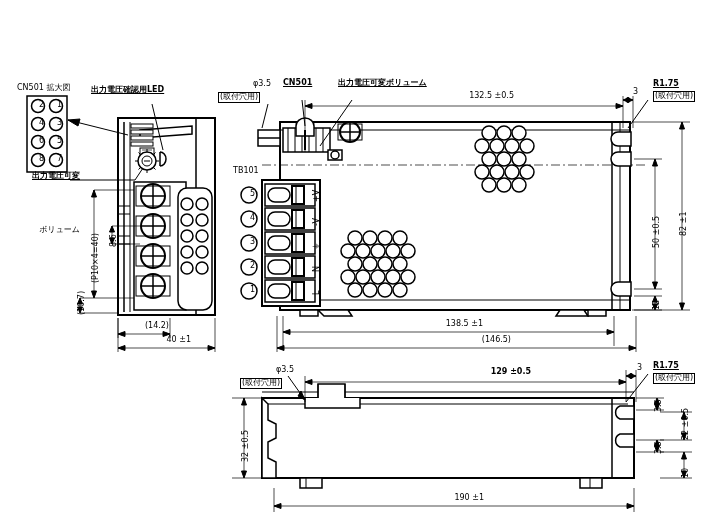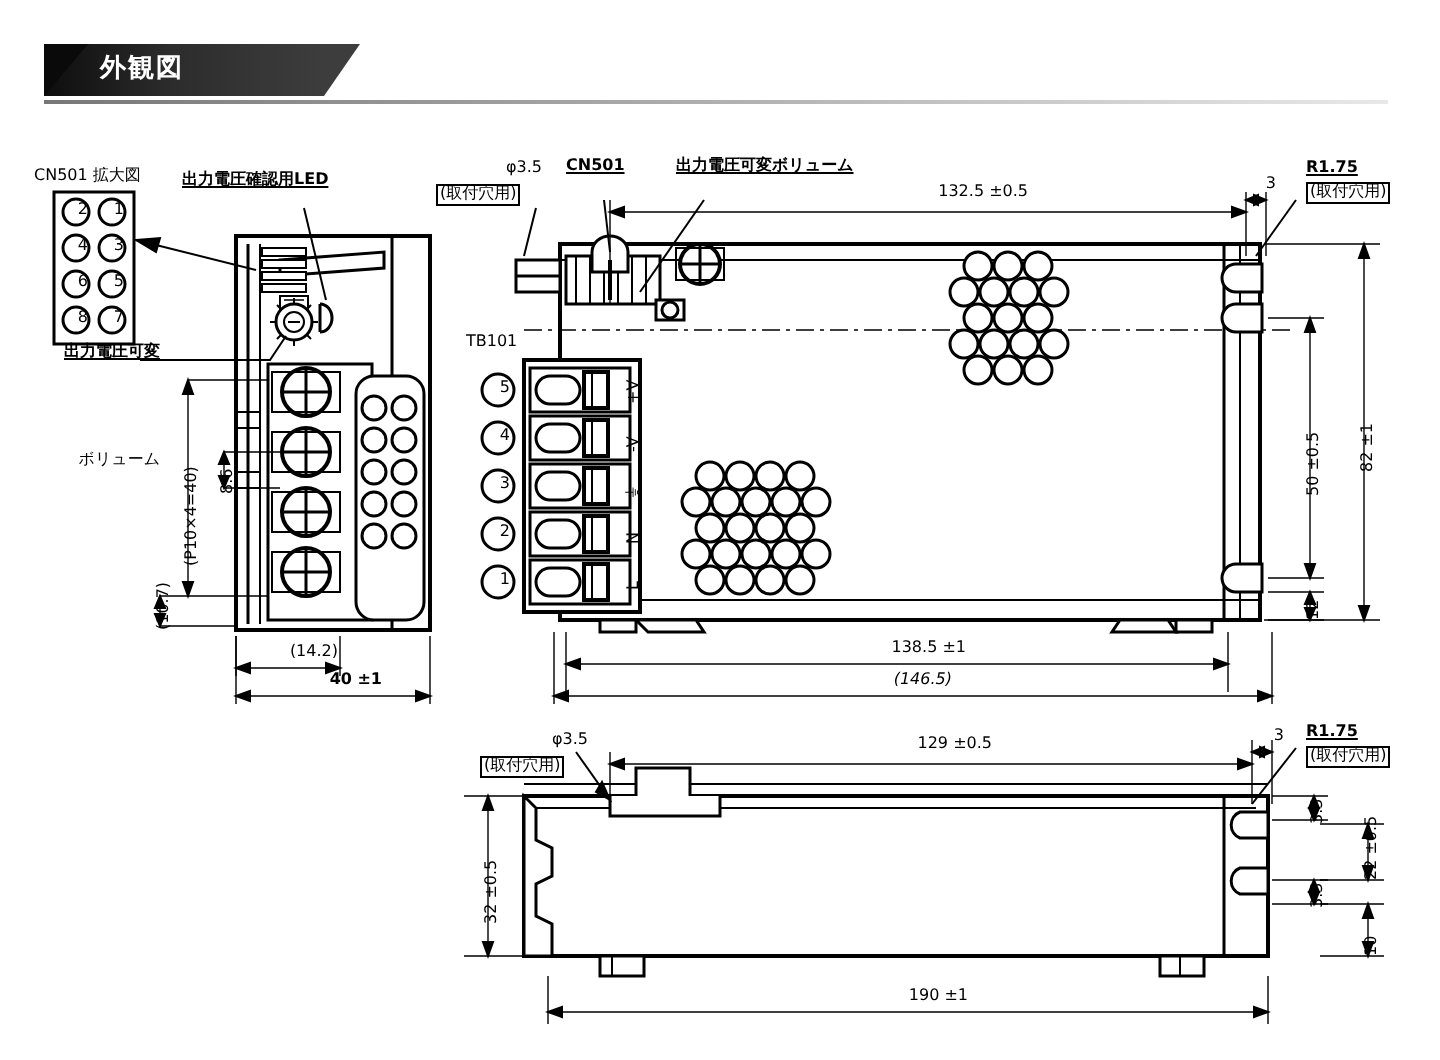--- a/index.html
+++ b/index.html
@@ -53,27 +53,20 @@
   .dash{stroke-dasharray:9 3 2 3;stroke-width:.7;}
   .fillw{fill:#fff;}
   .fillk{fill:#000;}
   .nofill{fill:none;}
 </style>
 </head>
 <body>
 
 <div id="root">
 
-  <div class="banner-wrap">
-    <div class="banner-bar"></div>
-    <div class="banner-bar2"></div>
-    <div class="banner-notch"></div>
-    <div class="banner-title">外観図</div>
-    <div class="banner-rule"></div>
-  </div>
 
   <svg width="720" height="530">
 
     <g>
 
       <path class="ln w2 fillw" d="M118 118 L215 118 L215 315 L118 315 Z"></path>
 
       <path class="ln w15 nofill" d="M196 118 L215 118"></path>
       <path class="ln w15 nofill" d="M196 118 L196 315"></path>
 
@@ -445,21 +438,21 @@
   <div class="lbl ctr" style="left:50px;top:155px;width:12px;">7</div>
 
   <div class="lbl u" style="left:91px;top:86px;">出力電圧確認用LED</div>
   <div class="lbl u ctr" style="left:12px;top:172px;width:68px;">出力電圧可変</div>
   <div class="lbl ctr" style="left:12px;top:182px;width:68px;margin-top:44px;">ボリューム</div>
 
   <div class="lbl vert" style="left:92px;top:283px;transform:rotate(-90deg);">(P10×4=40)</div>
   <div class="lbl vert" style="left:110px;top:247px;transform:rotate(-90deg);">8.6</div>
   <div class="lbl vert" style="left:78px;top:315px;transform:rotate(-90deg);">(10.7)</div>
   <div class="lbl ctr" style="left:119px;top:322px;width:50px;">(14.2)</div>
-  <div class="lbl ctr" style="left:141px;top:336px;width:50px;font-weight:bold;">40 ±1</div>
+  <div class="lbl ctr" style="left:141px;top:336px;width:50px;">40 ±1</div>
 
   <div class="lbl" style="left:253px;top:80px;">φ3.5</div>
   <div class="lbl box" style="left:218px;top:92px;">(取付穴用)</div>
   <div class="lbl u" style="left:283px;top:79px;">CN501</div>
   <div class="lbl u" style="left:338px;top:79px;">出力電圧可変ボリューム</div>
   <div class="lbl u" style="left:653px;top:80px;">R1.75</div>
   <div class="lbl box" style="left:653px;top:91px;">(取付穴用)</div>
 
   <div class="lbl" style="left:233px;top:167px;">TB101</div>
   <div class="lbl ctr" style="left:243px;top:190px;width:12px;">5</div>
@@ -473,28 +466,28 @@
   <div class="lbl vert" style="left:313px;top:249px;transform:rotate(-90deg);">⏚</div>
   <div class="lbl vert" style="left:313px;top:272px;transform:rotate(-90deg);">N</div>
   <div class="lbl vert" style="left:313px;top:295px;transform:rotate(-90deg);">L</div>
 
   <div class="lbl ctr" style="left:414px;top:92px;width:100px;">132.5 ±0.5</div>
   <div class="lbl ctr" style="left:618px;top:88px;width:20px;">3</div>
   <div class="lbl vert" style="left:653px;top:248px;transform:rotate(-90deg);">50 ±0.5</div>
   <div class="lbl vert" style="left:680px;top:236px;transform:rotate(-90deg);">82 ±1</div>
   <div class="lbl vert" style="left:653px;top:310px;transform:rotate(-90deg);">12</div>
   <div class="lbl ctr" style="left:413px;top:320px;width:70px;">138.5 ±1</div>
-  <div class="lbl ctr" style="left:406px;top:336px;width:70px;font-style:italic;">(146.5)</div>
+  <div class="lbl ctr" style="left:441px;top:336px;width:70px;">(146.5)</div>
 
   <div class="lbl" style="left:276px;top:366px;">φ3.5</div>
   <div class="lbl box" style="left:240px;top:378px;">(取付穴用)</div>
   <div class="lbl u" style="left:653px;top:362px;">R1.75</div>
   <div class="lbl box" style="left:653px;top:373px;">(取付穴用)</div>
 
-  <div class="lbl ctr" style="left:406px;top:368px;width:90px;">129 ±0.5</div>
+  <div class="lbl ctr" style="left:441px;top:368px;width:90px;font-weight:bold;">129 ±0.5</div>
   <div class="lbl ctr" style="left:622px;top:364px;width:20px;">3</div>
   <div class="lbl vert" style="left:655px;top:412px;transform:rotate(-90deg);">3.5</div>
   <div class="lbl vert" style="left:682px;top:440px;transform:rotate(-90deg);">22 ±0.5</div>
   <div class="lbl vert" style="left:655px;top:454px;transform:rotate(-90deg);">3.5</div>
   <div class="lbl vert" style="left:682px;top:478px;transform:rotate(-90deg);">10</div>
   <div class="lbl vert" style="left:242px;top:462px;transform:rotate(-90deg);">32 ±0.5</div>
   <div class="lbl ctr" style="left:424px;top:494px;width:60px;">190 ±1</div>
 
 </div>
 

